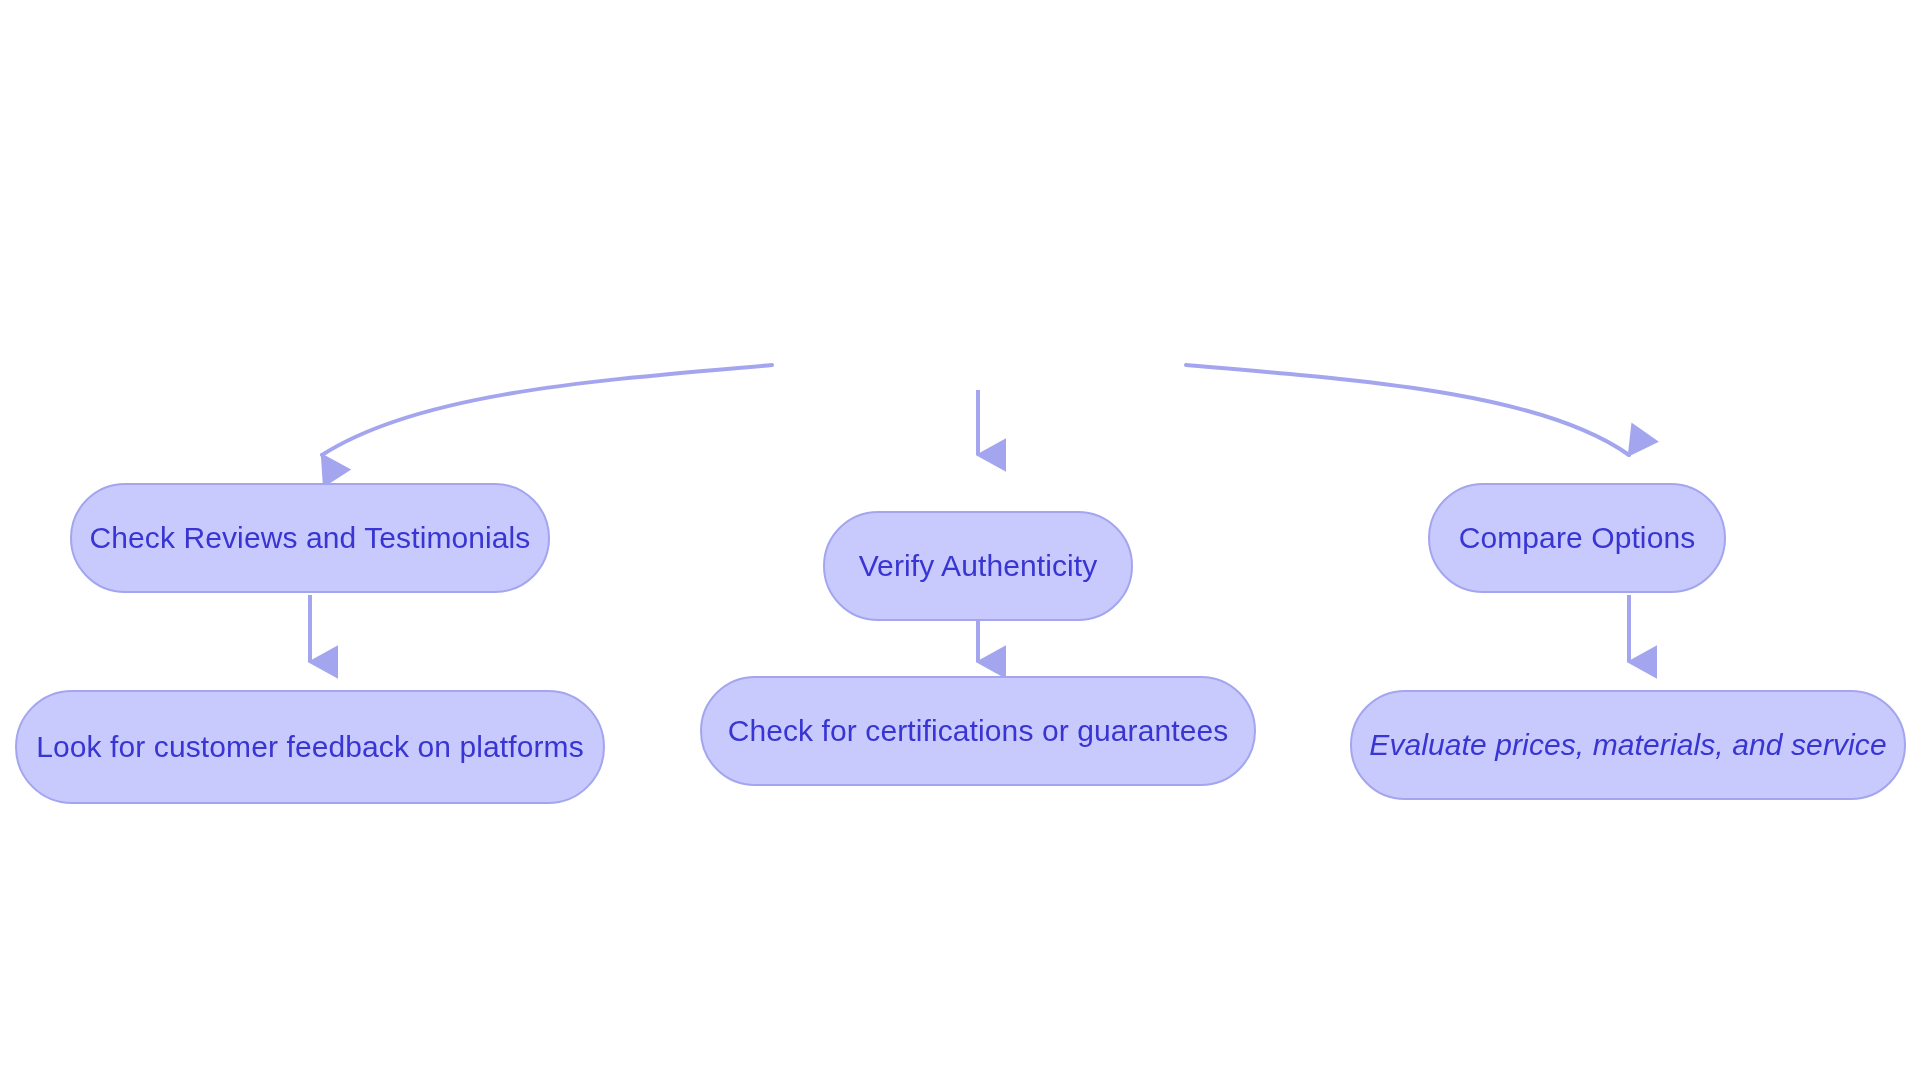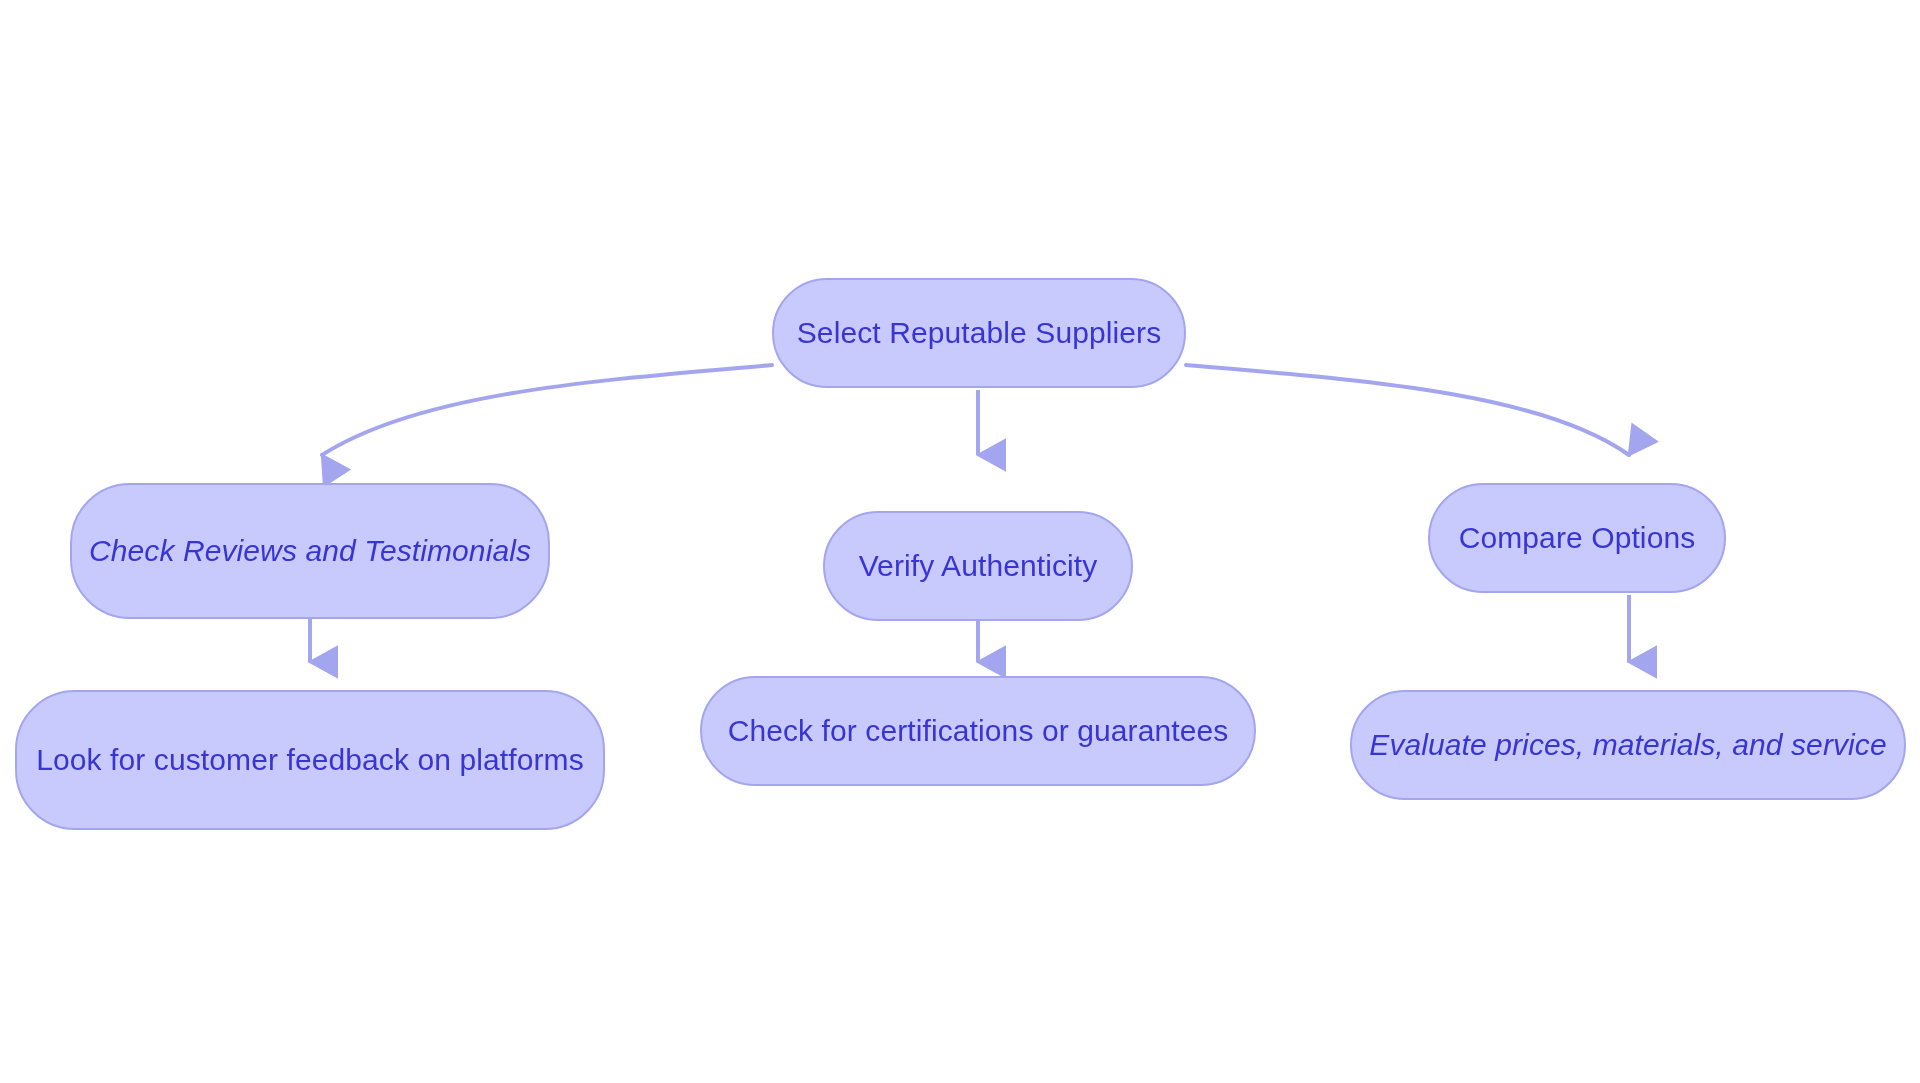--- a/index.html
+++ b/index.html
@@ -67,37 +67,34 @@
 
     <path d="M 1186 365 C 1360 380, 1540 392, 1629 455" fill="none" stroke="#a3a6ef" stroke-width="4" stroke-linecap="round" marker-end="url(#arrowhead)"></path>
 
     <path d="M 310 595 L 310 662" fill="none" stroke="#a3a6ef" stroke-width="4" stroke-linecap="butt" marker-end="url(#arrowhead)"></path>
 
     <path d="M 978 595 L 978 662" fill="none" stroke="#a3a6ef" stroke-width="4" stroke-linecap="butt" marker-end="url(#arrowhead)"></path>
 
     <path d="M 1629 595 L 1629 662" fill="none" stroke="#a3a6ef" stroke-width="4" stroke-linecap="butt" marker-end="url(#arrowhead)"></path>
   </svg>
 
-  <div class="node" style="left:772px; top:278px; width:414px; height:110px;">
-    <span class="node-label">Select Reputable Suppliers</span>
-  </div>
 
-  <div class="node" style="left:70px; top:483px; width:480px; height:136px;font-style:italic;">
+  <div class="node" style="left:70px; top:483px; width:480px; height:110px;">
     <span class="node-label">Check Reviews and Testimonials</span>
   </div>
 
   <div class="node" style="left:823px; top:483px; width:310px; height:110px;margin-top:28px;">
     <span class="node-label">Verify Authenticity</span>
   </div>
 
   <div class="node" style="left:1428px; top:483px; width:298px; height:110px;">
     <span class="node-label">Compare Options</span>
   </div>
 
-  <div class="node" style="left:15px; top:690px; width:590px; height:140px;">
+  <div class="node" style="left:15px; top:690px; width:590px; height:114px;">
     <span class="node-label">Look for customer feedback on platforms</span>
   </div>
 
   <div class="node" style="left:700px; top:676px; width:556px; height:110px;">
     <span class="node-label">Check for certifications or guarantees</span>
   </div>
 
   <div class="node" style="left:1350px; top:690px; width:556px; height:110px;font-style:italic;">
     <span class="node-label">Evaluate prices, materials, and service</span>
   </div>

